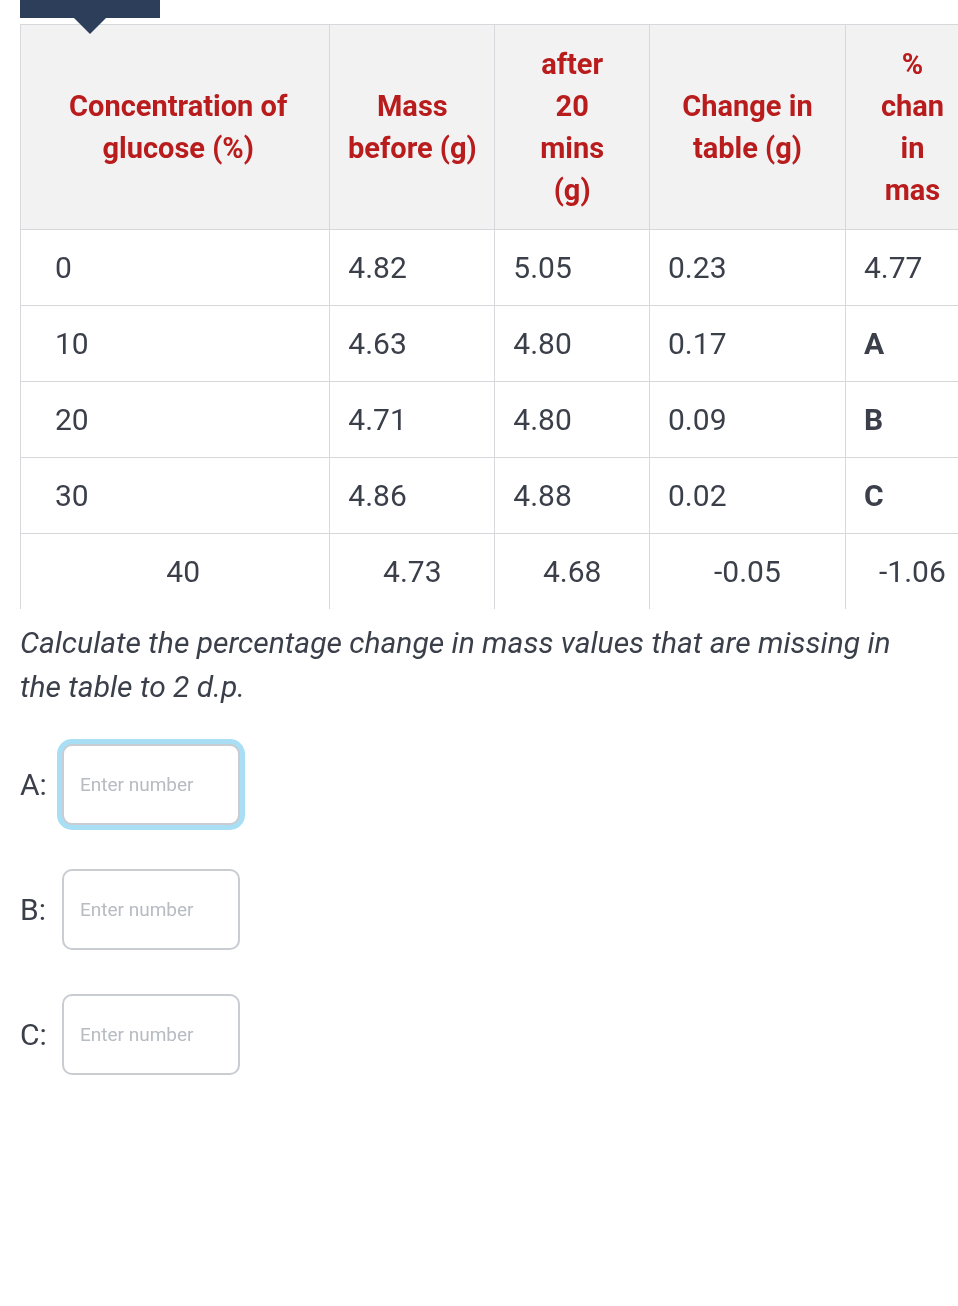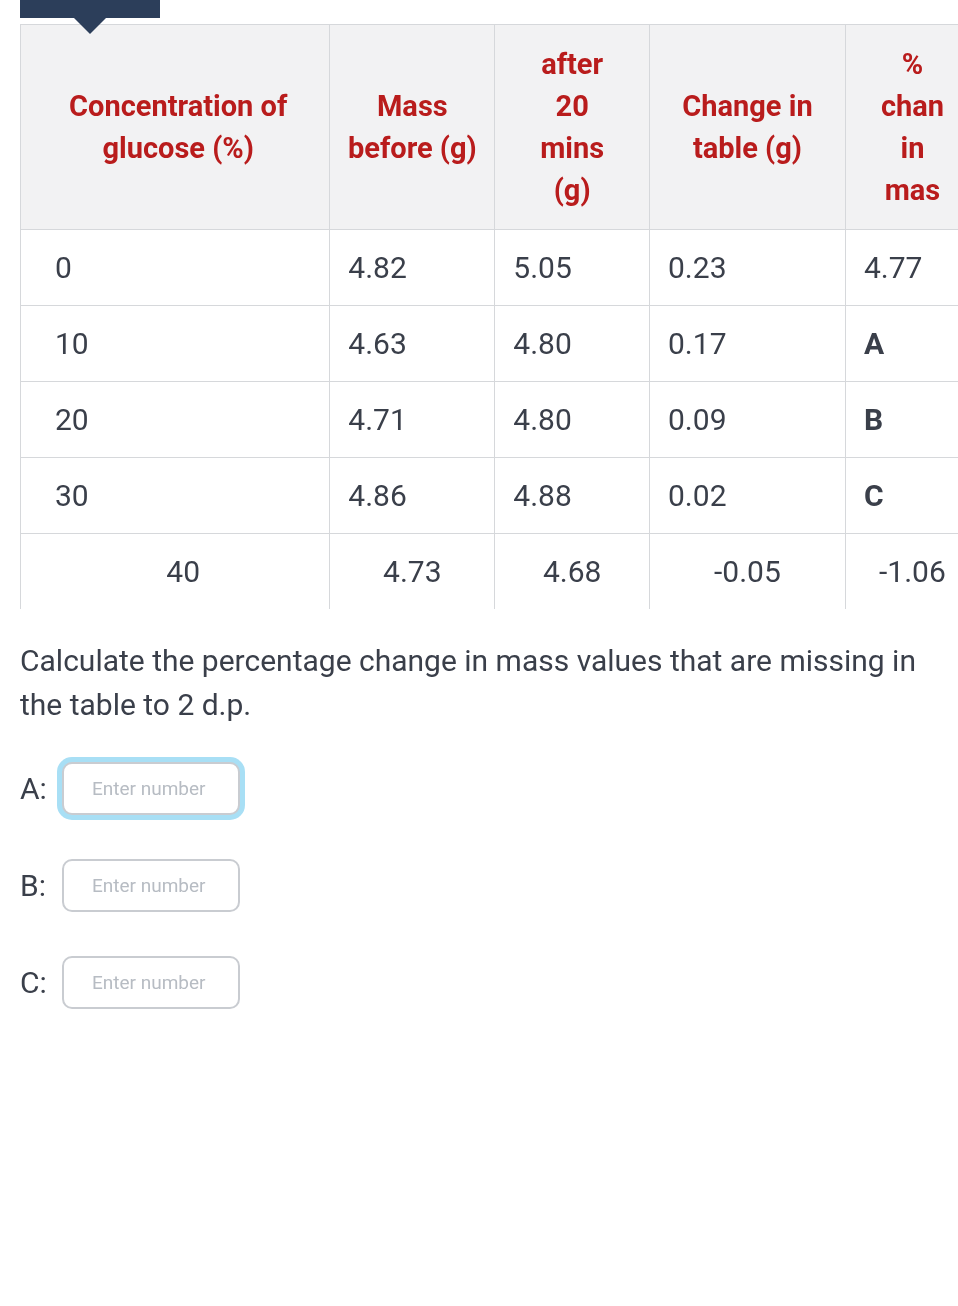--- a/index.html
+++ b/index.html
@@ -59,45 +59,46 @@
     border: 1px solid #d6d8db;
     text-align: left;
     vertical-align: middle;
   }
   tbody tr:last-child td { border-bottom: none; text-align: center; }
   td.c1 { padding-left: 34px; }
   td.bold { font-weight: 700; }
   .question {
     font-size: 30px;
     color: #3a3f4a;
-    margin: 30px 20px 0 20px;
+    margin: 12px 20px 0 20px;
     line-height: 1.45;
     max-width: 900px;
+    font-style: italic;
   }
   .answers {
     margin: 36px 20px 0 20px;
   }
   .answer-row {
     display: flex;
     align-items: center;
     margin-bottom: 44px;
   }
   .answer-label {
     font-size: 30px;
     color: #3a3f4a;
     width: 42px;
   }
   .answer-input {
     width: 178px;
-    height: 53px;
+    height: 81px;
     border: 2px solid #c9ccd1;
     border-radius: 10px;
     font-size: 19px;
     color: #9aa0a8;
-    padding: 0 28px;
+    padding: 0 16px;
     outline: none;
     font-family: inherit;
   }
   .answer-input::placeholder { color: #b7bcc3; }
   .answer-input.focused {
     border: 2px solid #c9ccd1;
     box-shadow: 0 0 0 5px #a8dff5;
   }
 </style>
 </head>

